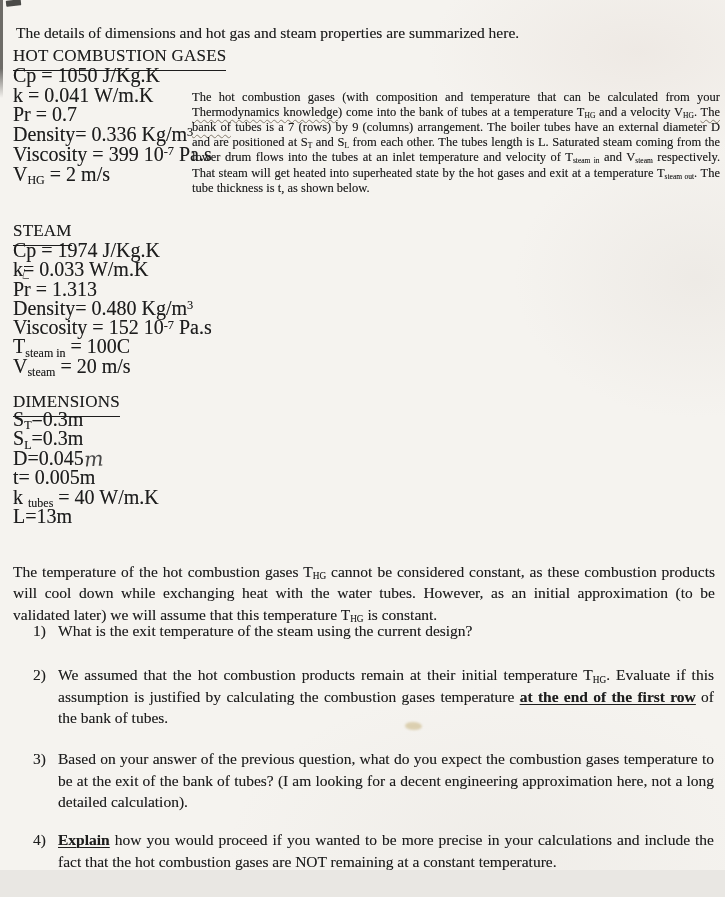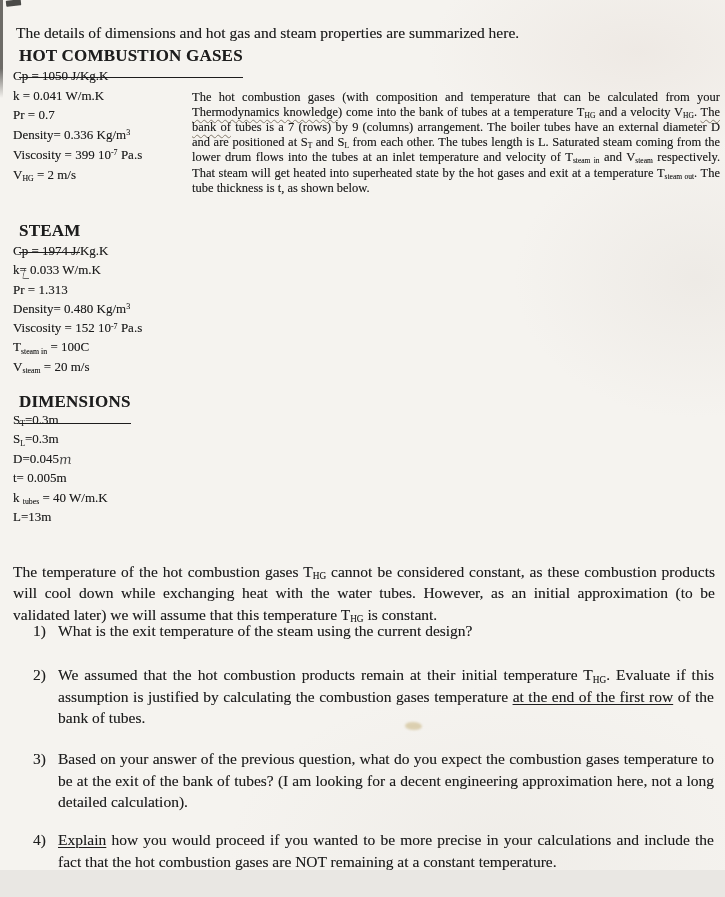--- a/index.html
+++ b/index.html
@@ -16,33 +16,32 @@
     background:
       radial-gradient(ellipse 300px 160px at 88% 6%, rgba(214,199,190,0.22), transparent 70%),
       radial-gradient(ellipse 260px 200px at 96% 32%, rgba(205,196,188,0.18), transparent 70%),
       radial-gradient(ellipse 400px 240px at 70% 98%, rgba(208,202,194,0.15), transparent 70%),
       #f5f3ef;
     text-shadow: 0 0 0.6px rgba(40,40,40,0.45);
   }
   .abs { position: absolute; }
   .intro { left: 16px; top: 8px; width: 695px; font-size: 15.5px; }
   .heading {
-    font-weight: bold;
+    font-weight: normal;
     font-size: 17px;
     letter-spacing: 0.2px;
     display: inline-block;
     border-bottom: 1.8px solid #1d1d1d;
-    padding-bottom: 12px;
+    padding-bottom: 5px;
     line-height: 19px;
-    margin-left: 6px;
   }
   .h-hot   { left: 13px; top: 46px; }
   .h-steam { left: 13px; top: 221px; }
   .h-dims  { left: 13px; top: 392px; }
-  .props { left: 13px; font-size: 13px; }
+  .props { left: 13px; font-size: 20px; }
   .props-hot   { top: 66px;  line-height: 19.7px; }
   .props-steam { top: 241px; line-height: 19.3px; }
   .props-dims  { top: 410px; line-height: 19.4px; }
   .props div { white-space: nowrap; }
   .side-par {
     left: 192px; top: 77px; width: 528px;
     font-size: 12.5px; line-height: 15.2px;
     text-align: justify;
   }
   .closing {
@@ -62,21 +61,21 @@
     vertical-align: baseline;
     position: relative; top: 0.28em;
     line-height: 0;
   }
   sup {
     font-size: 0.62em;
     vertical-align: baseline;
     position: relative; top: -0.45em;
     line-height: 0;
   }
-  .u { text-decoration: underline; text-decoration-thickness: 1px; text-underline-offset: 2px; }
+  .u { text-decoration: underline; text-decoration-thickness: 1px; text-underline-offset: 2px; font-weight: bold; }
   .pencil {
     text-decoration: underline;
     text-decoration-style: wavy;
     text-decoration-color: rgba(147,132,106,0.55);
     text-decoration-thickness: 1px;
     text-underline-offset: 2.5px;
   }
   .hand {
     font-style: italic;
     font-family: "DejaVu Serif", serif;

